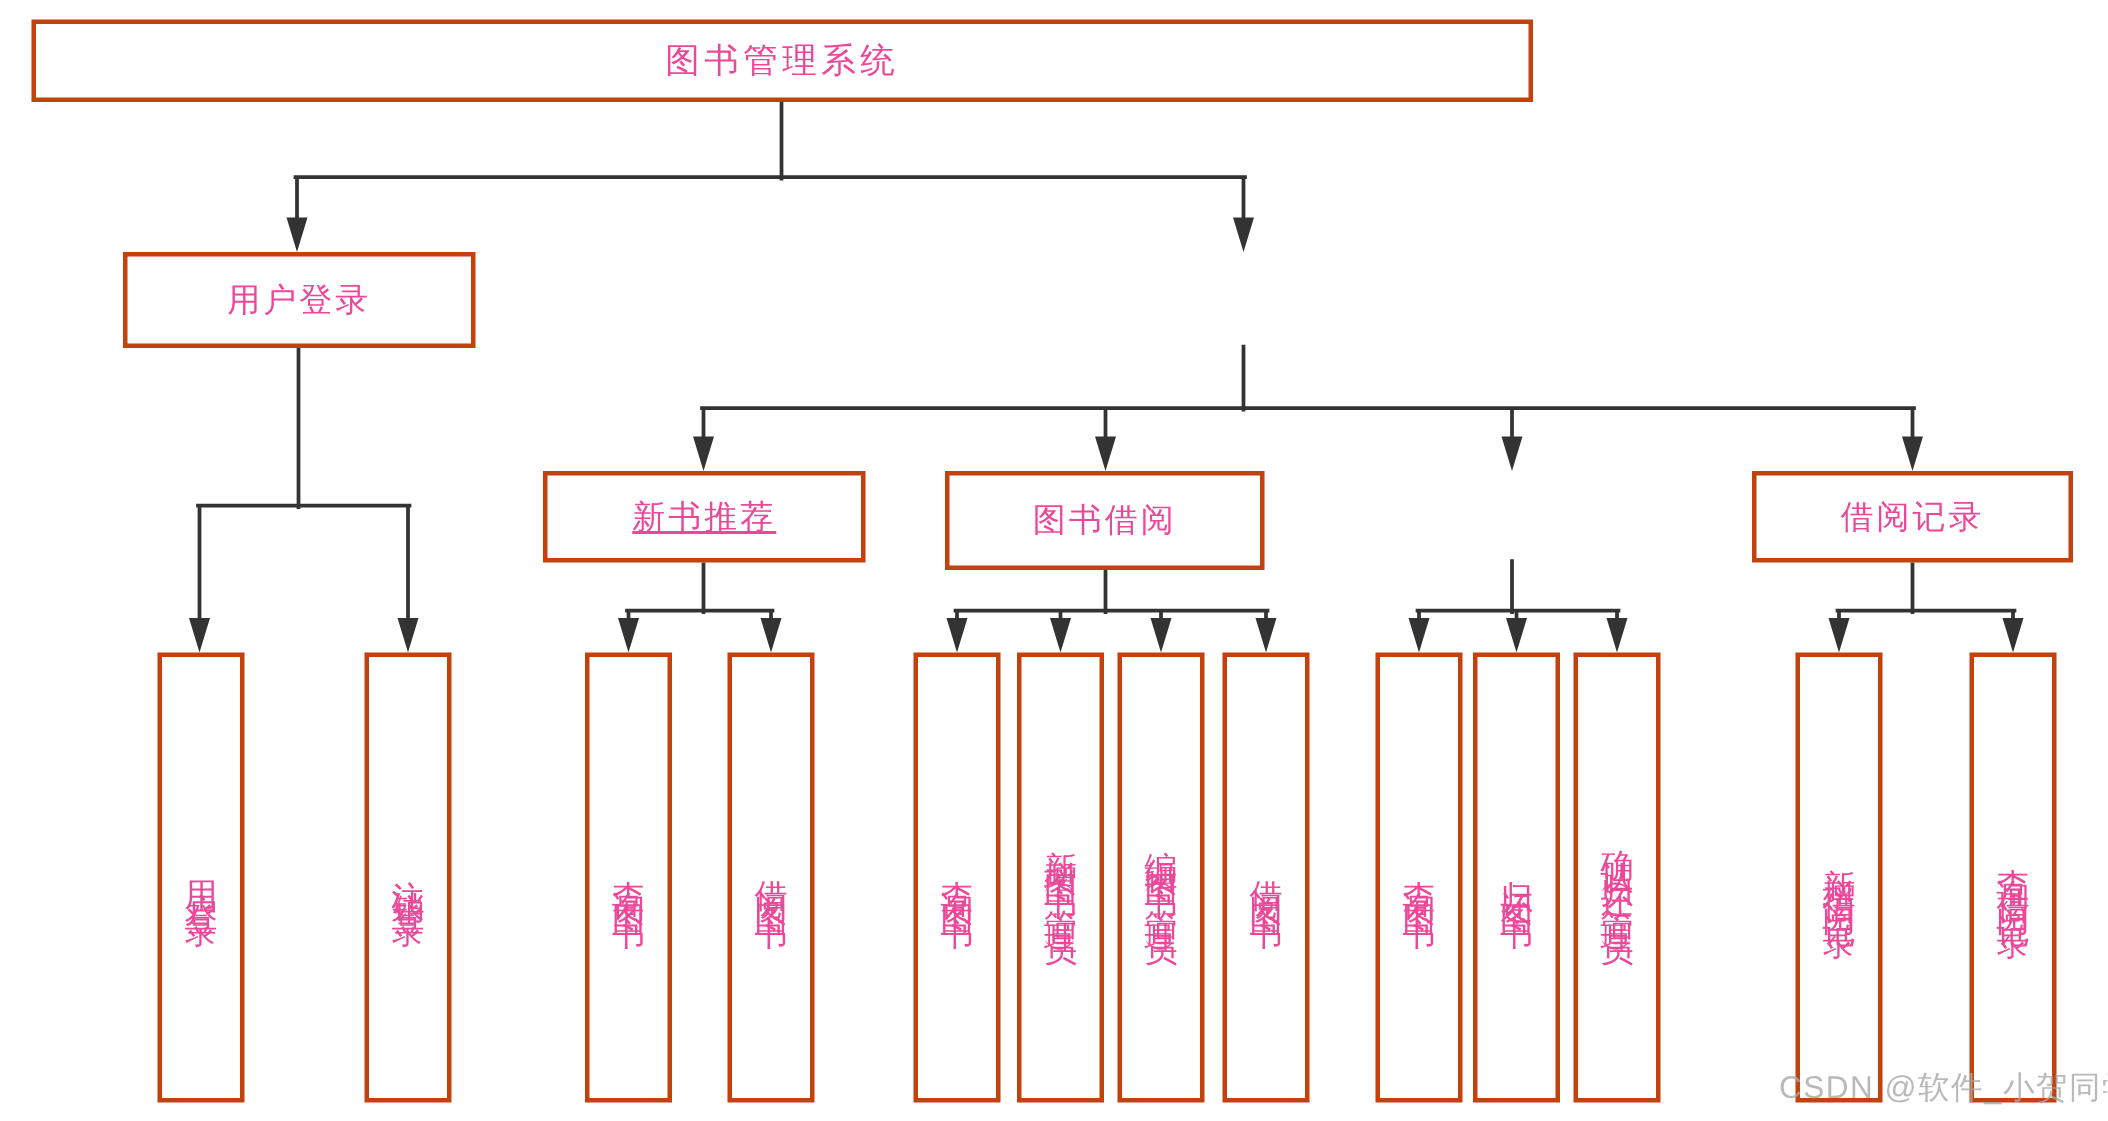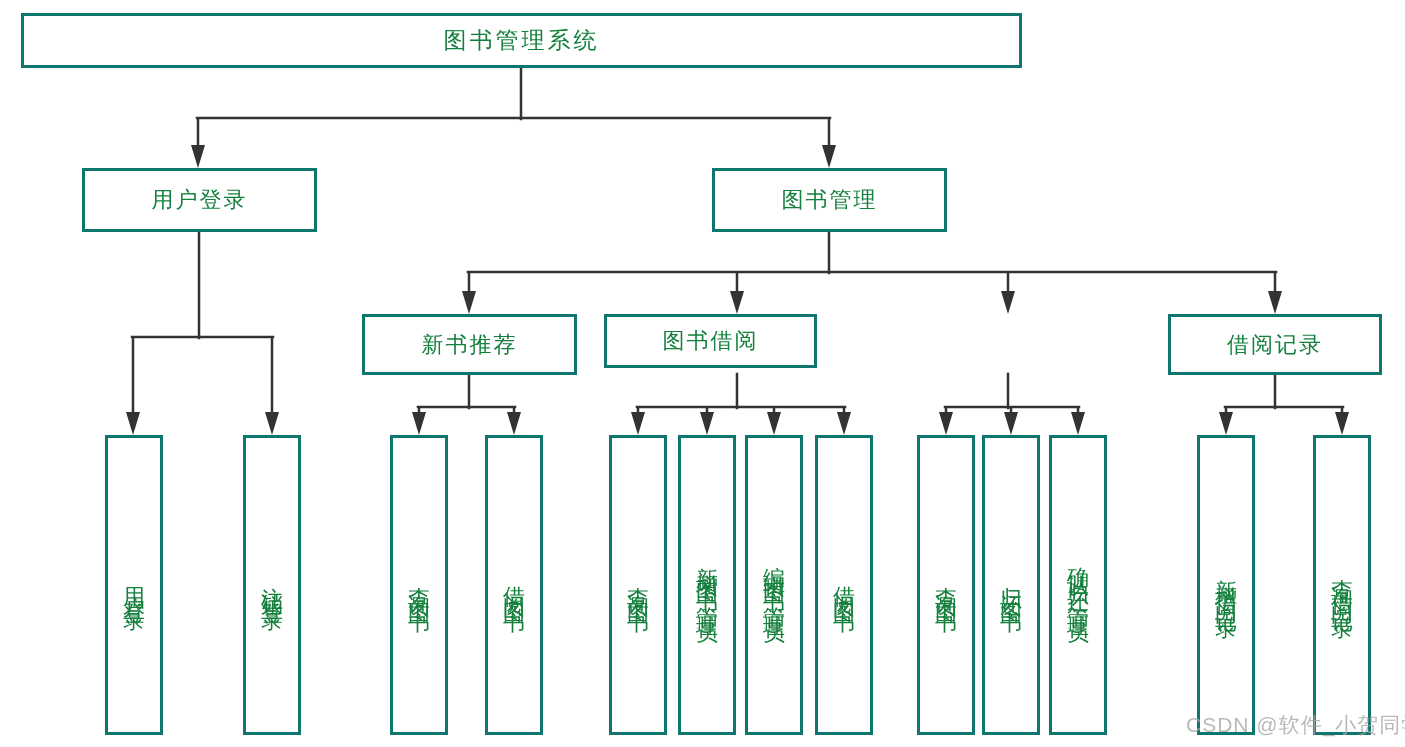--- a/index.html
+++ b/index.html
@@ -20,25 +20,25 @@
     left: 0;
     top: 0;
     width: 1405px;
     height: 747px;
     pointer-events: none;
   }
   .node {
     position: absolute;
     box-sizing: border-box;
     background: #ffffff;
-    border: 3px solid #0f766e;
+    border: 3px solid #c2410c;
     display: flex;
     align-items: center;
     justify-content: center;
-    color: #15803d;
+    color: #ec4899;
   }
   .hnode span {
     font-size: 22px;
     letter-spacing: 2px;
     white-space: nowrap;
   }
   .root-node span {
     font-size: 23px;
     letter-spacing: 3px;
   }
@@ -121,28 +121,25 @@
              M1335 412 L1349 412 L1342 435 Z"></path>
   </svg>
 
   <div class="node hnode root-node" style="left:21px; top:13px; width:1001px; height:55px;">
     <span>图书管理系统</span>
   </div>
 
   <div class="node hnode" style="left:82px; top:168px; width:235px; height:64px;">
     <span>用户登录</span>
   </div>
-  <div class="node hnode" style="left:712px; top:168px; width:235px; height:64px;">
-    <span>图书管理</span>
-  </div>
 
-  <div class="node hnode" style="left:362px; top:314px; width:215px; height:61px;">
+  <div class="node hnode" style="left:362px; top:314px; width:215px; height:61px;text-decoration:underline;">
     <span>新书推荐</span>
   </div>
-  <div class="node hnode" style="left:604px; top:314px; width:213px; height:54px;">
+  <div class="node hnode" style="left:630px; top:314px; width:213px; height:66px;">
     <span>图书借阅</span>
   </div>
   <div class="node hnode" style="left:1168px; top:314px; width:214px; height:61px;">
     <span>借阅记录</span>
   </div>
 
   <div class="node leaf" style="left:105px; top:435px; width:58px; height:300px;">
     <span>用户登录</span>
   </div>
   <div class="node leaf" style="left:243px; top:435px; width:58px; height:300px;">

